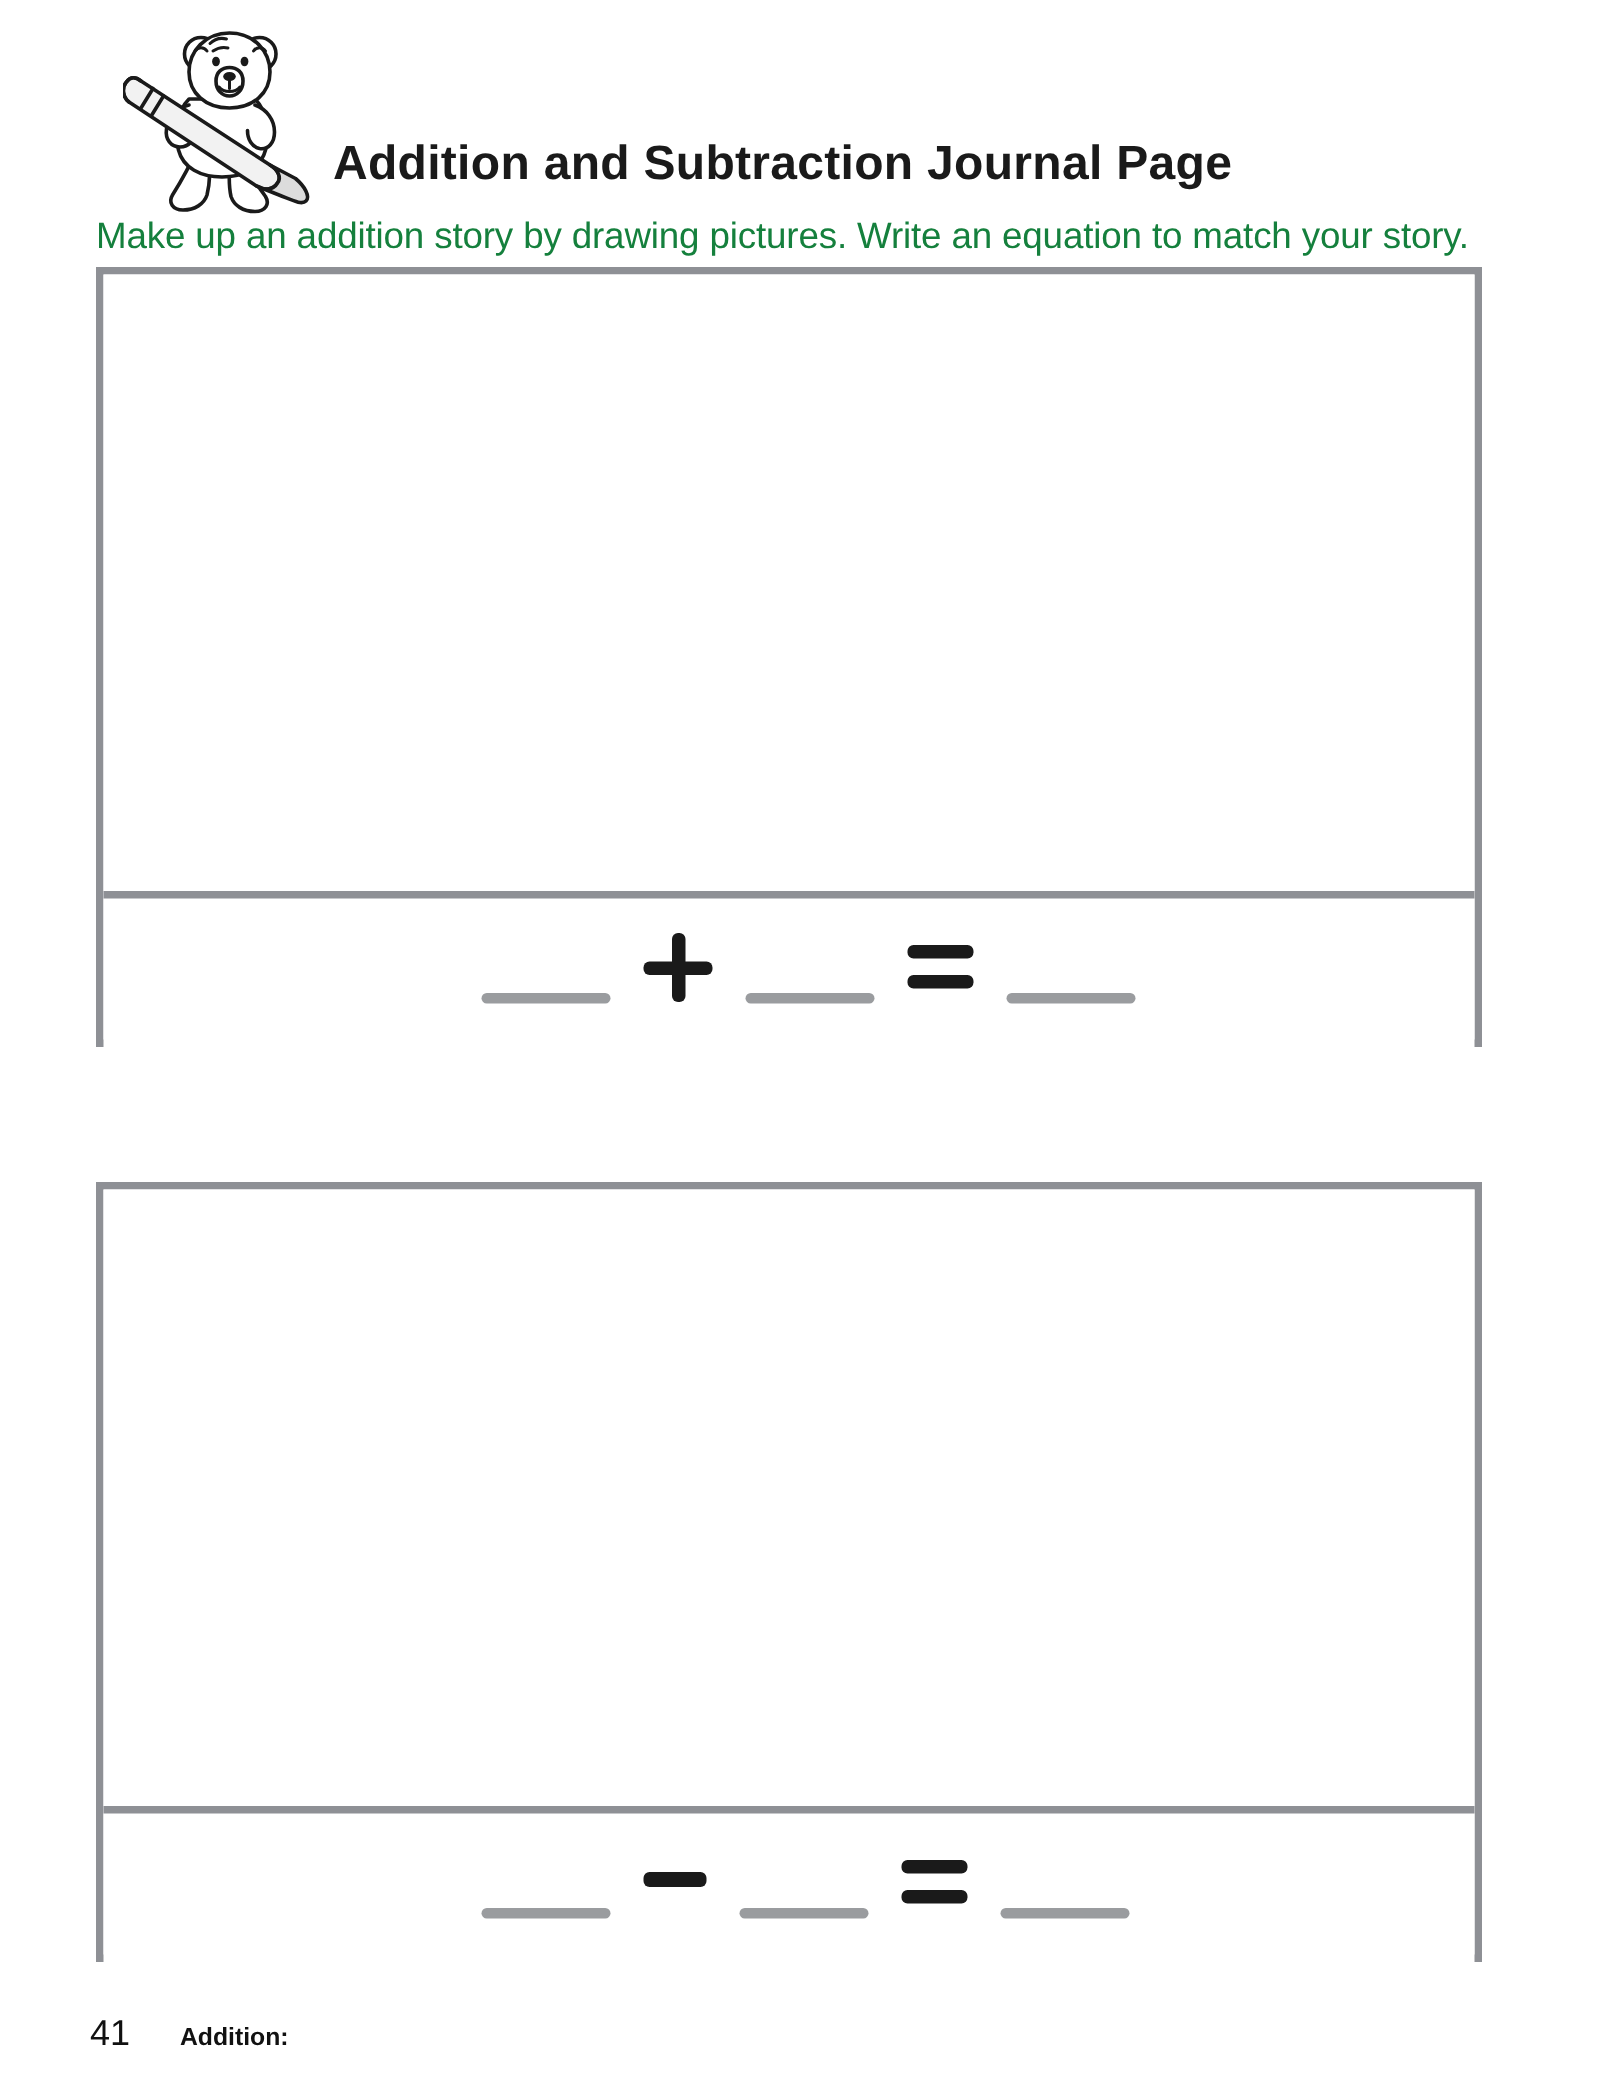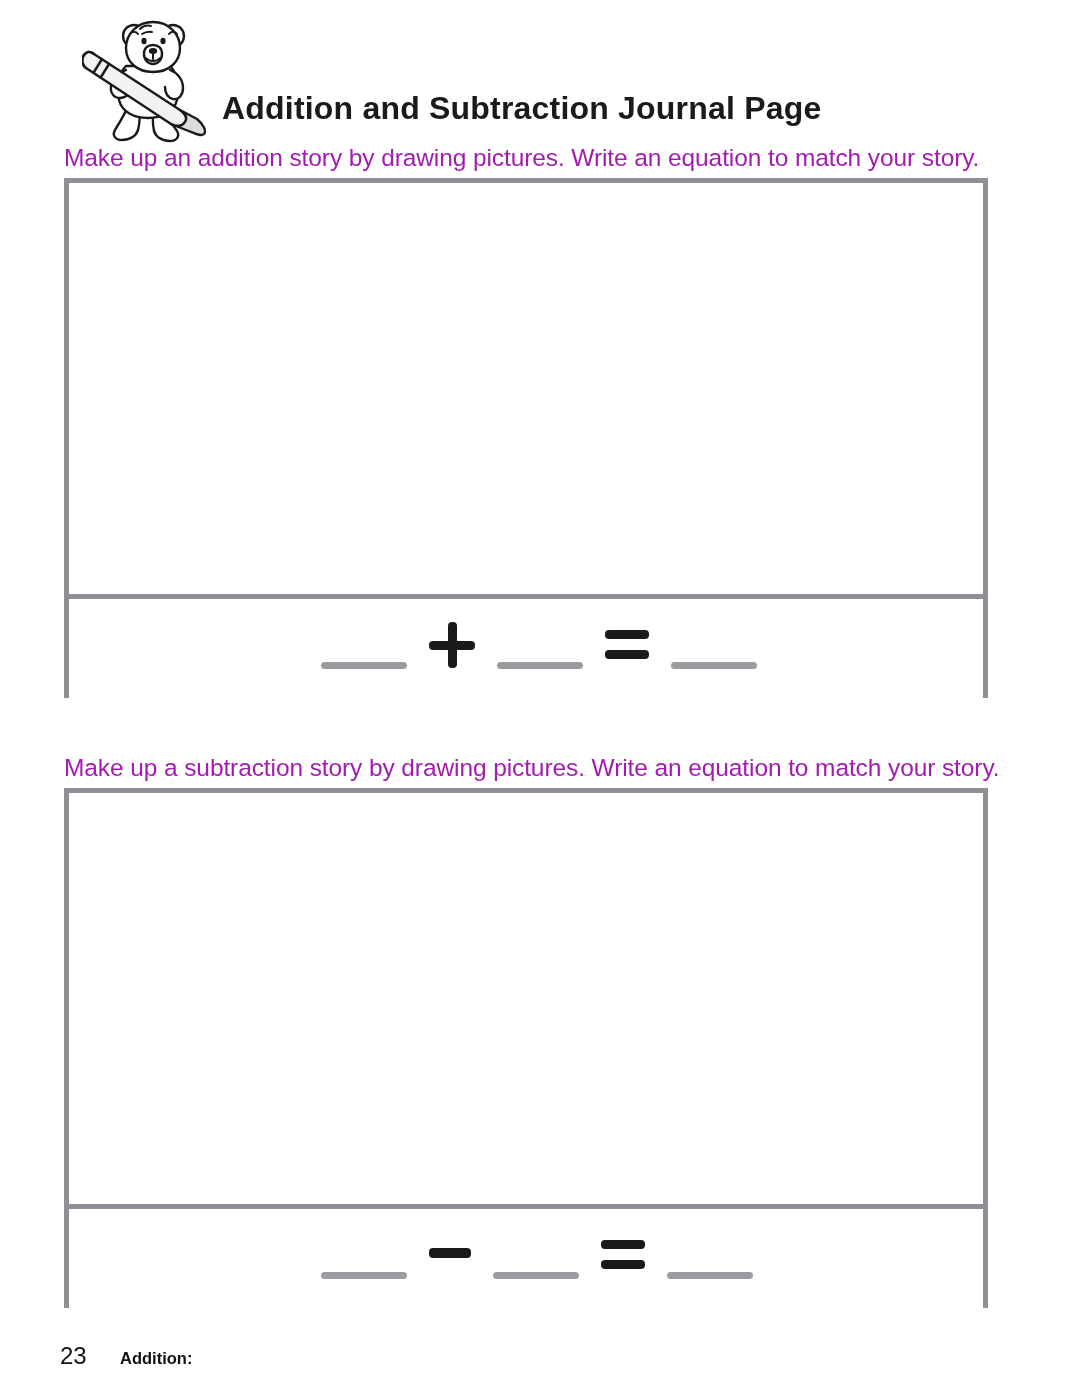--- a/index.html
+++ b/index.html
@@ -50,21 +50,21 @@
     color: #1a1a1a;
   }
 
   
   .instruction {
     position: absolute;
     left: 46px;
     font-size: 24.5px;
     letter-spacing: -0.1px;
     white-space: nowrap;
-    color: #a21caf;
+    color: #15803d;
   }
   .instruction-1 { top: 144px; }
   .instruction-2 { top: 754px; }
 
   
   .work-box {
     position: absolute;
     left: 46px;
     width: 924px;
     border: 5px solid #8e9095;
@@ -256,33 +256,32 @@
       <div class="equation">
         <span class="blank-line"></span>
         <span class="op op-plus"></span>
         <span class="blank-line"></span>
         <span class="op op-equals"></span>
         <span class="blank-line"></span>
       </div>
     </div>
   </div>
 
-  <div class="instruction instruction-2">Make up a subtraction story by drawing pictures. Write an equation to match your story.</div>
 
   <div class="work-box work-box-2">
     <div class="draw-area"></div>
     <div class="eq-area">
       <div class="equation">
         <span class="blank-line"></span>
         <span class="op op-minus"></span>
         <span class="blank-line"></span>
         <span class="op op-equals"></span>
         <span class="blank-line"></span>
       </div>
     </div>
   </div>
 
   <div class="footer">
-    <span class="footer-page-num">23</span>
+    <span class="footer-page-num">41</span>
     <span class="footer-teacher-label">Addition:</span>
   </div>
 
 </div>
 
 </body></html>

